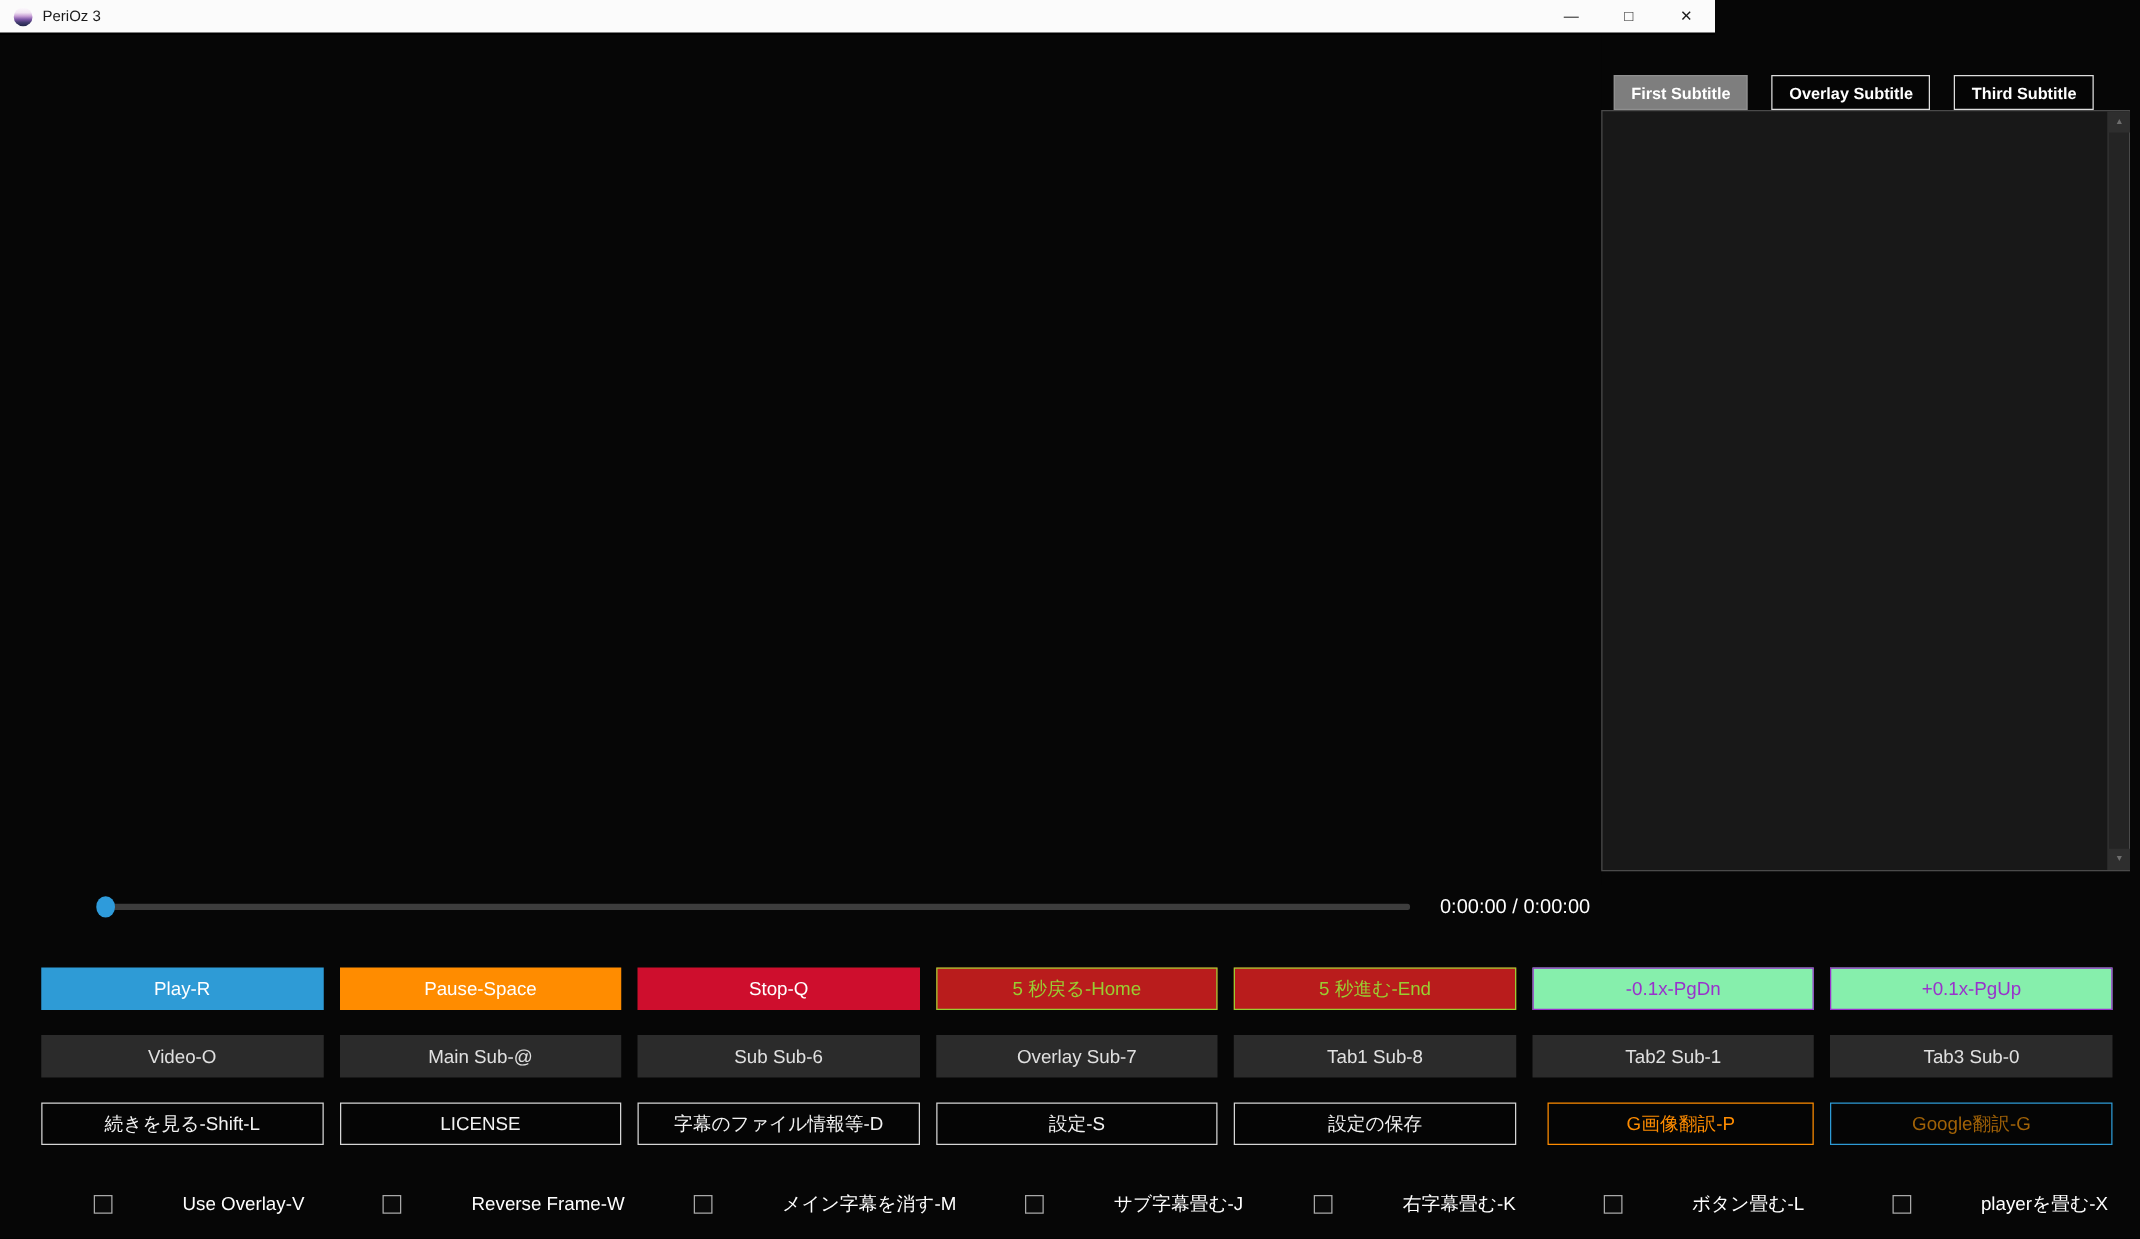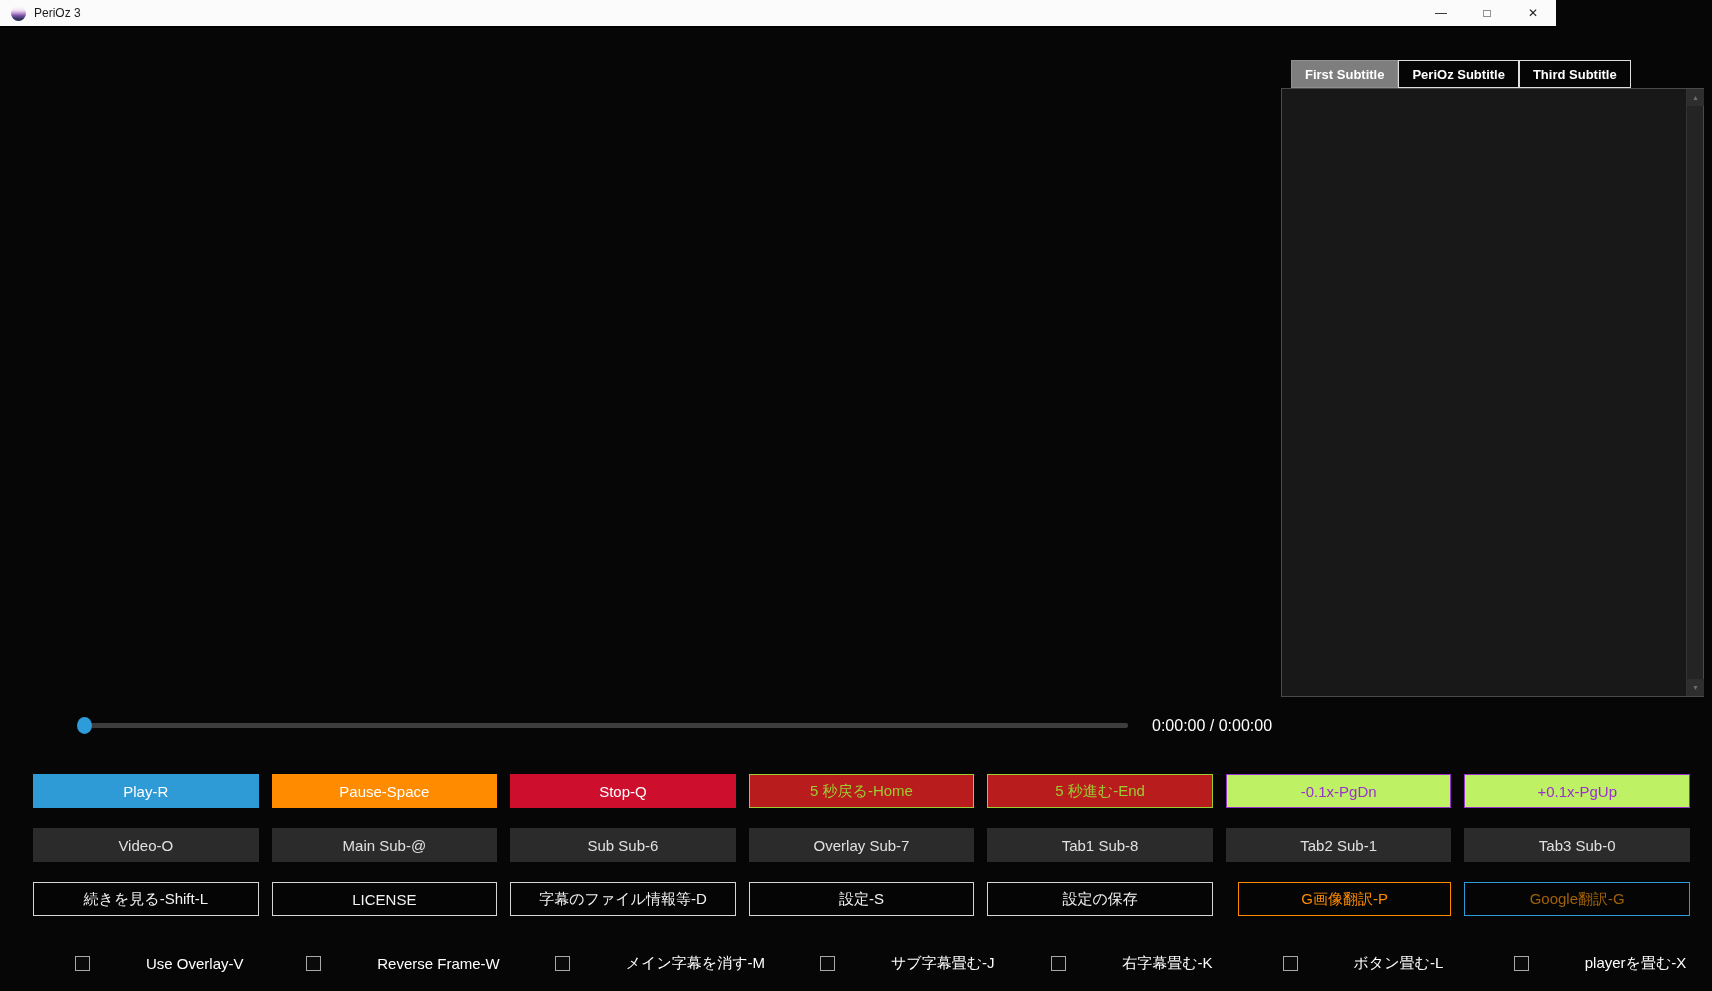--- a/index.html
+++ b/index.html
@@ -1,30 +1,30 @@
 <!DOCTYPE html>
 <html><head>
 <meta charset="utf-8">
 <style>
   html,body{margin:0;padding:0;background:#000;}
   *{box-sizing:border-box;font-family:"Liberation Sans","DejaVu Sans",sans-serif;}
   #stage{position:relative;width:1712px;height:991px;background:#060606;overflow:hidden;}
 
   
-  .titlebar{position:absolute;left:0;top:0;width:1556px;height:28px;background:#fbfbfb;
+  .titlebar{position:absolute;left:0;top:0;width:1372px;height:28px;background:#fbfbfb;
     display:flex;align-items:center;border-bottom:2px solid #000;}
   .app-icon{width:15px;height:15px;border-radius:50%;margin:0 8px 0 11px;
     background:linear-gradient(180deg,#fdfbfd 0%,#f1e4f3 28%,#c79fd6 46%,#7e57a8 63%,#463d72 79%,#1f2547 100%);}
   .win-title{font-size:12px;color:#1b1b1b;}
   .win-controls{margin-left:auto;display:flex;height:100%;}
   .win-btn{width:46px;height:100%;display:flex;align-items:center;justify-content:center;
     font-size:12px;color:#1b1b1b;cursor:default;}
 
   
-  .tabstrip{position:absolute;left:1291px;top:60px;height:28px;display:flex;gap:0;}
+  .tabstrip{position:absolute;left:1291px;top:60px;height:28px;display:flex;gap:19px;}
   .tab{height:28px;padding:0 13px;display:flex;align-items:center;font-size:13px;font-weight:bold;
     color:#fff;background:#050505;border:1px solid #dedede;white-space:nowrap;}
   .tab.active{background:#7e7e7e;border-color:#8f8f8f;}
 
   .sub-panel{position:absolute;left:1281px;top:88px;width:423px;height:609px;
     background:#181818;border:1px solid #4a4a4a;}
   .panel-content{position:absolute;left:0;top:0;right:17px;bottom:0;}
   .vscrollbar{position:absolute;right:0;top:0;bottom:0;width:17px;background:#242424;border-left:1px solid #333;}
   .scroll-btn{position:absolute;left:0;width:17px;height:17px;display:flex;align-items:center;
     justify-content:center;font-size:7px;color:#6e6e6e;background:#2e2e2e;}
@@ -39,21 +39,21 @@
   
   .btn-row{position:absolute;left:33px;width:1657px;height:34px;display:grid;
     grid-template-columns:repeat(7,1fr);gap:13px;}
   .row1{top:774px;} .row2{top:828px;} .row3{top:882px;}
   .btn{height:34px;display:flex;align-items:center;justify-content:center;font-size:15px;
     border:none;border-radius:0;background:transparent;white-space:nowrap;cursor:default;padding:12px;}
   .v-play{background:#2e9bd6;color:#fff;}
   .v-pause{background:#ff8c00;color:#fff;}
   .v-stop{background:#ce0e2d;color:#fff;}
   .v-green{background:#b91c1c;border:1px solid #9acd32;color:#9acd32;}
-  .v-purple{background:#bef264;border:1px solid #9932cc;color:#9932cc;}
+  .v-purple{background:#86efac;border:1px solid #9932cc;color:#9932cc;}
   .v-gray{background:#2b2b2b;color:#e0e0e0;}
   .v-outline{background:#050505;border:1px solid #d6d6d6;color:#f2f2f2;}
   .v-orange-outline{background:#050505;border:1px solid #ff8c00;color:#ff8c00;margin-left:12px;}
   .v-blue-outline{background:#050505;border:1px solid #2e9bd6;color:#a16207;}
 
   
   .check-row{position:absolute;left:33px;top:952px;width:1657px;height:22px;display:grid;
     grid-template-columns:repeat(7,1fr);gap:13px;}
   .check-cell{display:flex;align-items:center;padding-left:42px;gap:48px;}
   .cb-box{width:15px;height:15px;border:1px solid #a8a8a8;background:#0a0a0a;flex:none;}
@@ -71,21 +71,21 @@
       <div class="win-btn">—</div>
       <div class="win-btn">□</div>
       <div class="win-btn">✕</div>
     </div>
   </div>
 
   <div style="position:absolute;left:0;top:28px;width:1281px;height:680px;background:#060606;"></div>
 
   <div class="tabstrip">
     <div class="tab active">First Subtitle</div>
-    <div class="tab">PeriOz Subtitle</div>
+    <div class="tab">Overlay Subtitle</div>
     <div class="tab">Third Subtitle</div>
   </div>
 
   <div class="sub-panel">
     <div class="panel-content"></div>
     <div class="vscrollbar">
       <div class="scroll-btn up">▲</div>
       <div class="scroll-btn down">▼</div>
     </div>
   </div>

